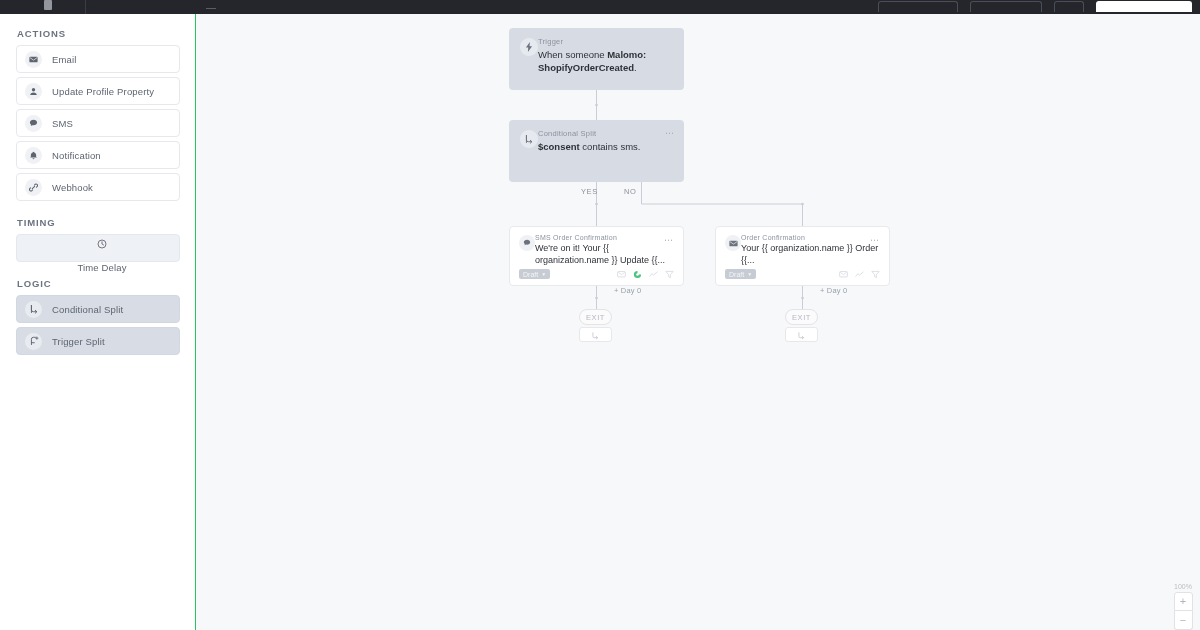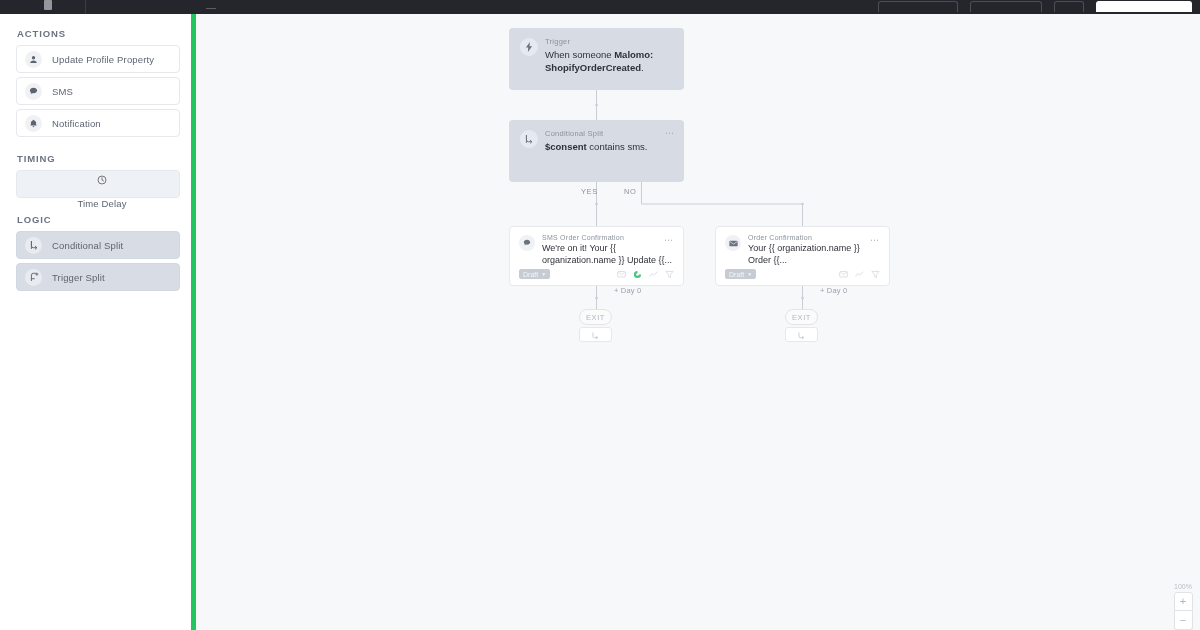--- a/index.html
+++ b/index.html
@@ -40,21 +40,21 @@
   .tb-btn.w2 { width: 72px; }
   .tb-btn.w3 { width: 30px; }
   .tb-btn.primary {
     width: 96px; background: #ffffff; border-color: #ffffff;
   }
 
   
   .sidebar {
     position: absolute; left: 0; top: 14px;
     width: 196px; height: 616px;
-    background: #ffffff; border-right: 5px solid #22c55e;
+    background: #ffffff; border-right: 1px solid #22c55e;
     padding: 14px 16px 0 16px;
   }
   .section-head {
     font-size: 9.5px; letter-spacing: .9px; font-weight: 700;
     color: #6b7280; text-transform: uppercase;
     margin: 0 0 6px 1px;
   }
   .section-head.sp { margin-top: 16px; }
   .node-btn {
     display: flex; align-items: center; gap: 10px;
@@ -86,21 +86,21 @@
   .card { position: absolute; border-radius: 4px; }
 
   .card.trigger {
     left: 313px; top: 14px; width: 175px; height: 62px;
     background: #d7dce4; padding: 9px 11px;
   }
   .card.split {
     left: 313px; top: 106px; width: 175px; height: 62px;
     background: #d7dce4; padding: 9px 11px;
   }
-  .card-row { display: flex; gap: 7px; }
+  .card-row { display: flex; gap: 0; }
   .card-ico {
     width: 18px; height: 18px; border-radius: 50%;
     background: #e6eaf0; display: flex; align-items: center;
     justify-content: center; flex: none; margin-top: 1px;
   }
   .card-body { flex: 1; min-width: 0; }
   .card-kicker {
     font-size: 7.5px; color: #8b929d; letter-spacing: .25px;
     margin-bottom: 3px;
   }
@@ -202,20 +202,29 @@
       <div class="tb-btn w2"></div>
       <div class="tb-btn w3"></div>
       <div class="tb-btn primary"></div>
     </div>
   </div>
 
   <div class="sidebar">
 
     <div class="section-head">ACTIONS</div>
 
+    <div class="node-btn">
+      <span class="node-ico">
+        <svg width="9" height="7" viewBox="0 0 14 10">
+            <rect x="0.6" y="0.6" width="12.8" height="8.8" rx="1.3" fill="#5d6470"></rect>
+            <path d="M1.6 2.2 L7 6 L12.4 2.2" stroke="#f0f1f4" stroke-width="1.1" fill="none" stroke-linecap="round"></path>
+          </svg>
+      </span>
+      <span class="node-lbl">Email</span>
+    </div>
 
     <div class="node-btn">
       <span class="node-ico">
         <svg width="9" height="9" viewBox="0 0 14 14">
             <circle cx="7" cy="4.3" r="2.6" fill="#5d6470"></circle>
             <path d="M1.9 12.6c0-2.6 2.3-4.2 5.1-4.2s5.1 1.6 5.1 4.2z" fill="#5d6470"></path>
           </svg>
       </span>
       <span class="node-lbl">Update Profile Property</span>
     </div>
@@ -232,20 +241,32 @@
     <div class="node-btn">
       <span class="node-ico">
         <svg width="9" height="9" viewBox="0 0 14 14">
             <path d="M7 1a1 1 0 0 1 1 1v.4c1.9.45 3.1 2 3.1 4v2.4l1.1 1.5H1.8l1.1-1.5V6.4c0-2 1.2-3.55 3.1-4V2a1 1 0 0 1 1-1z" fill="#5d6470"></path>
             <path d="M5.5 11.3h3a1.5 1.5 0 0 1-3 0z" fill="#5d6470"></path>
           </svg>
       </span>
       <span class="node-lbl">Notification</span>
     </div>
 
+    <div class="node-btn">
+      <span class="node-ico">
+        <svg width="9" height="9" viewBox="0 0 14 14">
+            <g stroke="#5d6470" stroke-width="1.6" fill="none" stroke-linecap="round">
+              <path d="M5.2 8.8 8.8 5.2"></path>
+              <path d="M8.4 3.2 9.6 2a2.3 2.3 0 0 1 3.2 3.2l-1.2 1.2"></path>
+              <path d="M5.6 10.8 4.4 12A2.3 2.3 0 0 1 1.2 8.8L2.4 7.6"></path>
+            </g>
+          </svg>
+      </span>
+      <span class="node-lbl">Webhook</span>
+    </div>
 
     <div class="section-head sp">TIMING</div>
 
     <div class="node-btn tint">
       <span class="node-ico">
         <svg width="10" height="10" viewBox="0 0 14 14">
             <circle cx="7" cy="7" r="5.6" stroke="#5d6470" stroke-width="1.2" fill="none"></circle>
             <path d="M7 3.8V7l2.2 1.4" stroke="#5d6470" stroke-width="1.2" fill="none" stroke-linecap="round"></path>
           </svg>
       </span>

